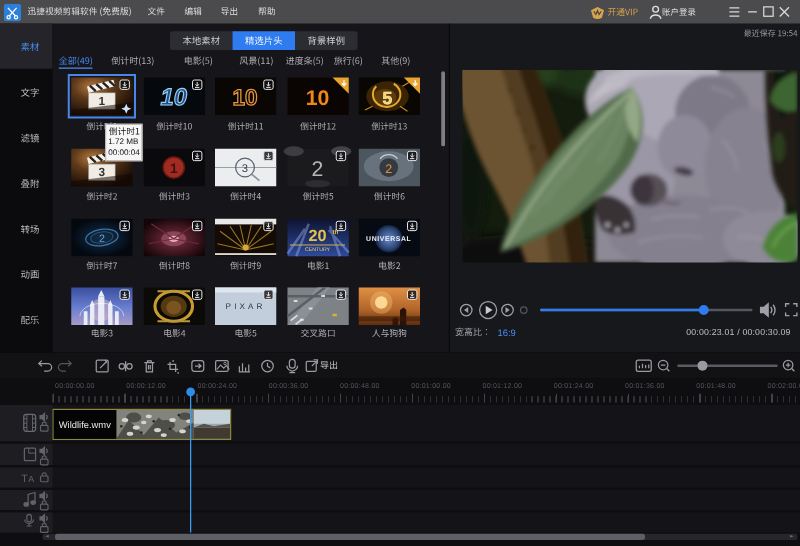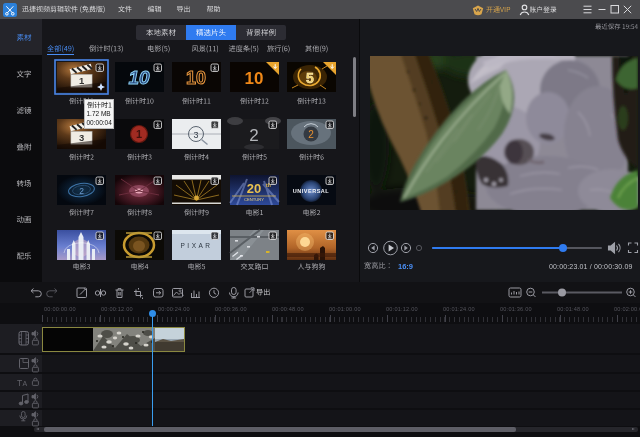--- a/index.html
+++ b/index.html
@@ -360,21 +360,21 @@
 <div class="abs" style="left:559px;top:244px;width:8px;height:8px;background:#2f7bf0;border-radius:50%"></div>
 
 <svg class="abs" style="left:607px;top:241px" width="32" height="14" viewBox="0 0 32 14">
  <g stroke="#9ea0a8" stroke-width="1.1" fill="none">
   <path d="M1.5 5 h2.5 l3.5 -3 v10 l-3.5 -3 h-2.5 z" fill="#9ea0a8"></path>
   <path d="M9.5 4.5 a4 4 0 0 1 0 5 M11.5 2.8 a6.5 6.5 0 0 1 0 8.4"></path>
   <path d="M21.5 4.5 v-2.5 h3 M30 2 h0 M27.5 2 h3 v2.5 M30.5 9 v2.5 h-3 M24.5 11.5 h-3 v-2.5"></path>
  </g>
 </svg>
 
-<div class="abs" style="left:398px;top:261.5px;font-size:7.5px;color:#4a8ef5;font-weight:bold">16:9</div>
+<div class="abs" style="left:398px;top:261.5px;font-size:7.5px;color:#4a8ef5;font-weight:normal">16:9</div>
 <div class="abs" style="left:549px;top:262.5px;font-size:7px;color:#bfc0c6;letter-spacing:.15px">00:00:23.01 / 00:00:30.09</div>
 
 <div class="abs" style="left:0;top:282px;width:640px;height:21px;background:#121215"></div>
 <svg class="abs" style="left:28px;top:285px" width="232" height="15" viewBox="0 0 232 15">
 <g stroke="#9a9aa2" stroke-width="1" fill="none">
  <path d="M5.5 3.5 L3 5.8 L5.5 8"></path>
       <path d="M3.3 5.8 h7 a3 3 0 0 1 0 6 h-3"></path>
  <g stroke="#55555c">
         <path d="M26.5 3.5 L29 5.8 L26.5 8"></path>
         <path d="M28.7 5.8 h-7 a3 3 0 0 0 0 6 h3"></path>
@@ -478,20 +478,21 @@
     <use href="#lck" x="32" y="76.5"></use>
 <g stroke="#62626a" stroke-width=".9" fill="none">
  <rect x="21.5" y="87.5" width="3.6" height="6" rx="1.8"></rect>
  <path d="M19.8 91.5 a3.5 3.5 0 0 0 7 0 M23.3 95 v1.8 M21.3 96.8 h4"></path>
 </g>
 <use href="#spk" x="32" y="87.5"></use>
     <use href="#lck" x="32" y="94.5"></use>
 </svg>
 
 <div class="abs" style="left:42px;top:327px;width:143px;height:25px;border:1px solid #8a8840;background:#050505">
+ <div class="abs" style="left:0;top:0;width:50px;height:23px;background:#040404;color:#e8e8ea;font-size:7.5px;line-height:23px;padding-left:4px;white-space:nowrap;overflow:hidden">Wildlife.wmv</div>
  <svg class="abs" style="left:50px;top:0" width="91" height="23" viewBox="0 0 91 23">
  <rect width="62" height="23" fill="#83837d"></rect>
  <g fill="#4e4e48">
   <path d="M0 23 L10 8 L22 20 L34 6 L48 18 L62 10 L62 23 Z"></path>
   <ellipse cx="14" cy="6" rx="6" ry="4"></ellipse>
         <ellipse cx="40" cy="12" rx="7" ry="4"></ellipse>
         <ellipse cx="55" cy="5" rx="5" ry="3"></ellipse>
  </g>
  <g fill="#d5d3cc">
   <ellipse cx="7" cy="8" rx="2.6" ry="1.6"></ellipse>

